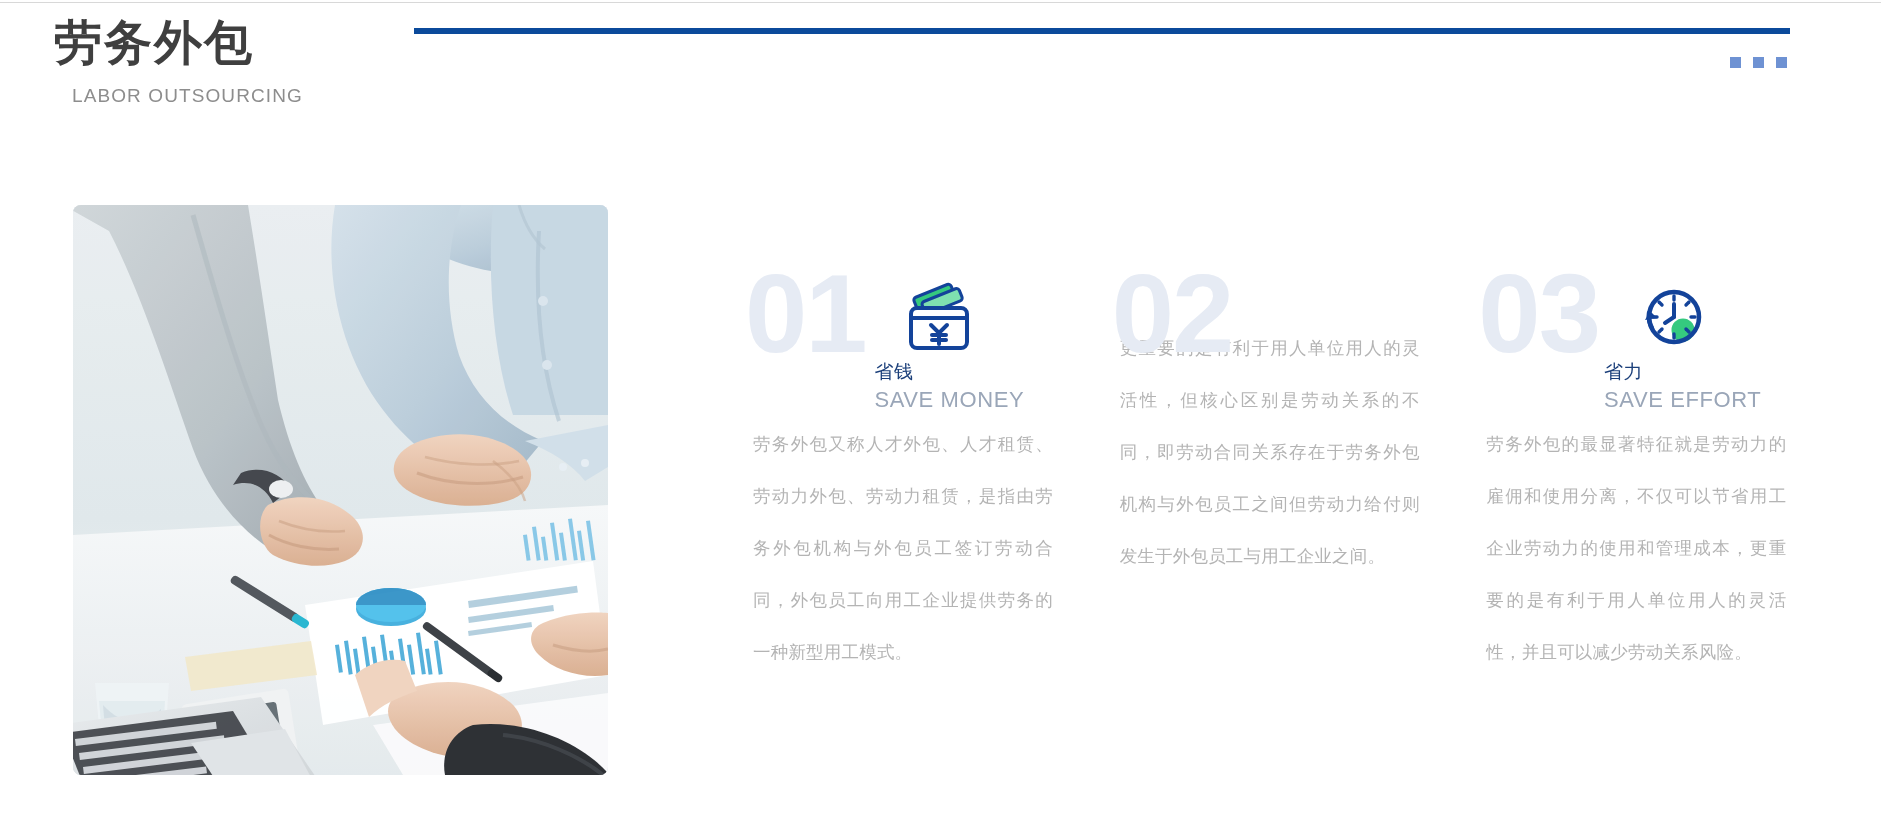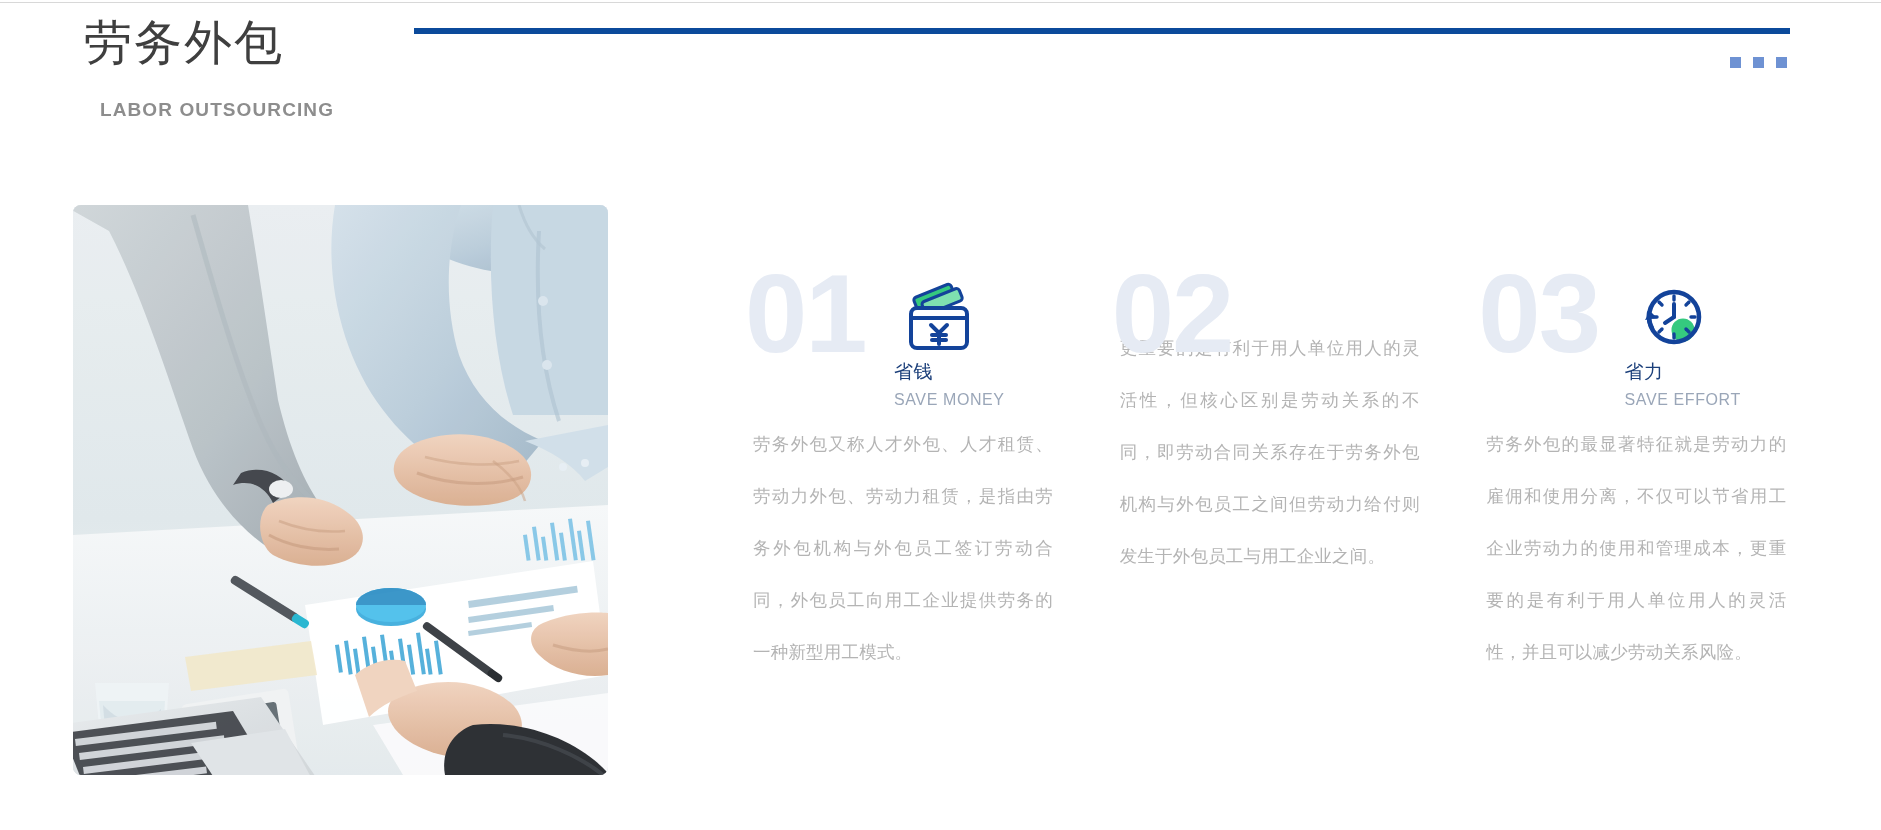--- a/index.html
+++ b/index.html
@@ -24,41 +24,40 @@
     position: absolute;
     top: 2px; left: 0;
     width: 1881px;
     height: 1px;
     background: #d8d8d8;
   }
 
   
   .header-title {
     position: absolute;
-    left: 84px;
+    left: 54px;
     top: 12px;
     font-size: 48px;
     line-height: 62px;
-    font-weight: 400;
+    font-weight: 700;
     color: #3f3f3f;
     letter-spacing: 2px;
     white-space: nowrap;
   }
 
   .header-subtitle {
     position: absolute;
     left: 72px;
-    top: 98px;
+    top: 84px;
     font-size: 19px;
     line-height: 24px;
-    font-weight: 700;
+    font-weight: 400;
     color: #8d8d8d;
     letter-spacing: 1.1px;
     white-space: nowrap;
-    margin-left: 28px;
   }
 
   .header-bar {
     position: absolute;
     left: 414px;
     top: 28px;
     width: 1376px;
     height: 6px;
     background: #0b4a9b;
   }
@@ -137,21 +136,21 @@
     padding-top: 4px;
   }
   .f-cn {
     font-size: 19px;
     line-height: 27px;
     color: #1b3f7a;
     letter-spacing: 0.5px;
     white-space: nowrap;
   }
   .f-en {
-    font-size: 16px;
+    font-size: 22px;
     line-height: 29px;
     color: #9aa6b8;
     letter-spacing: 0.6px;
     white-space: nowrap;
   }
 
   .f-body {
     margin-top: 42px;
     width: 300px;
     font-size: 17.5px;

